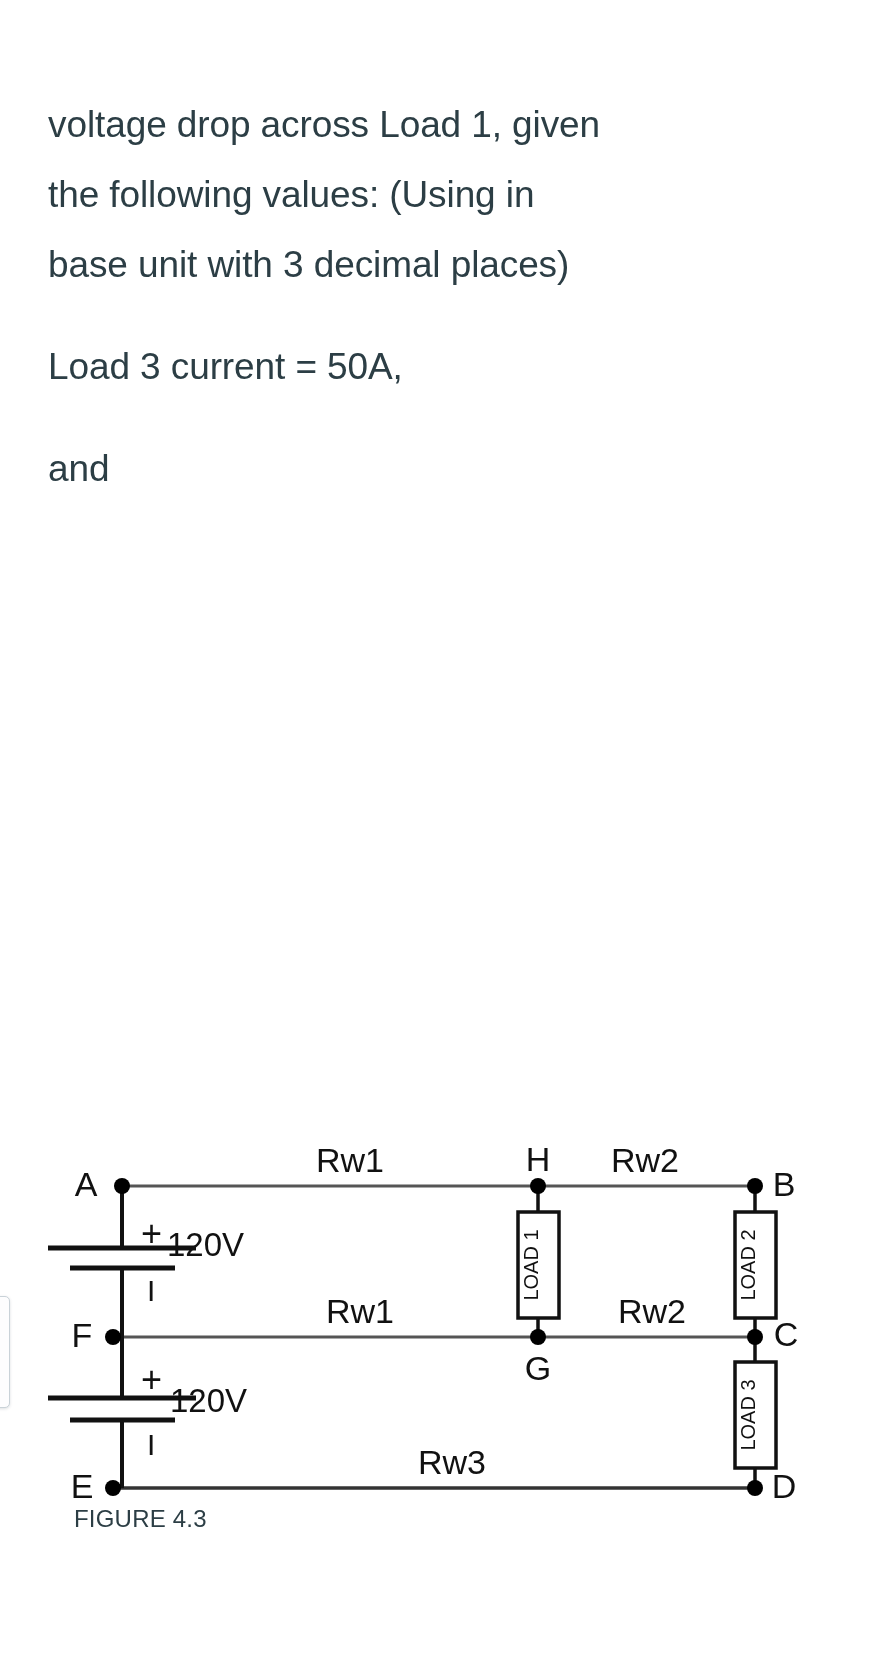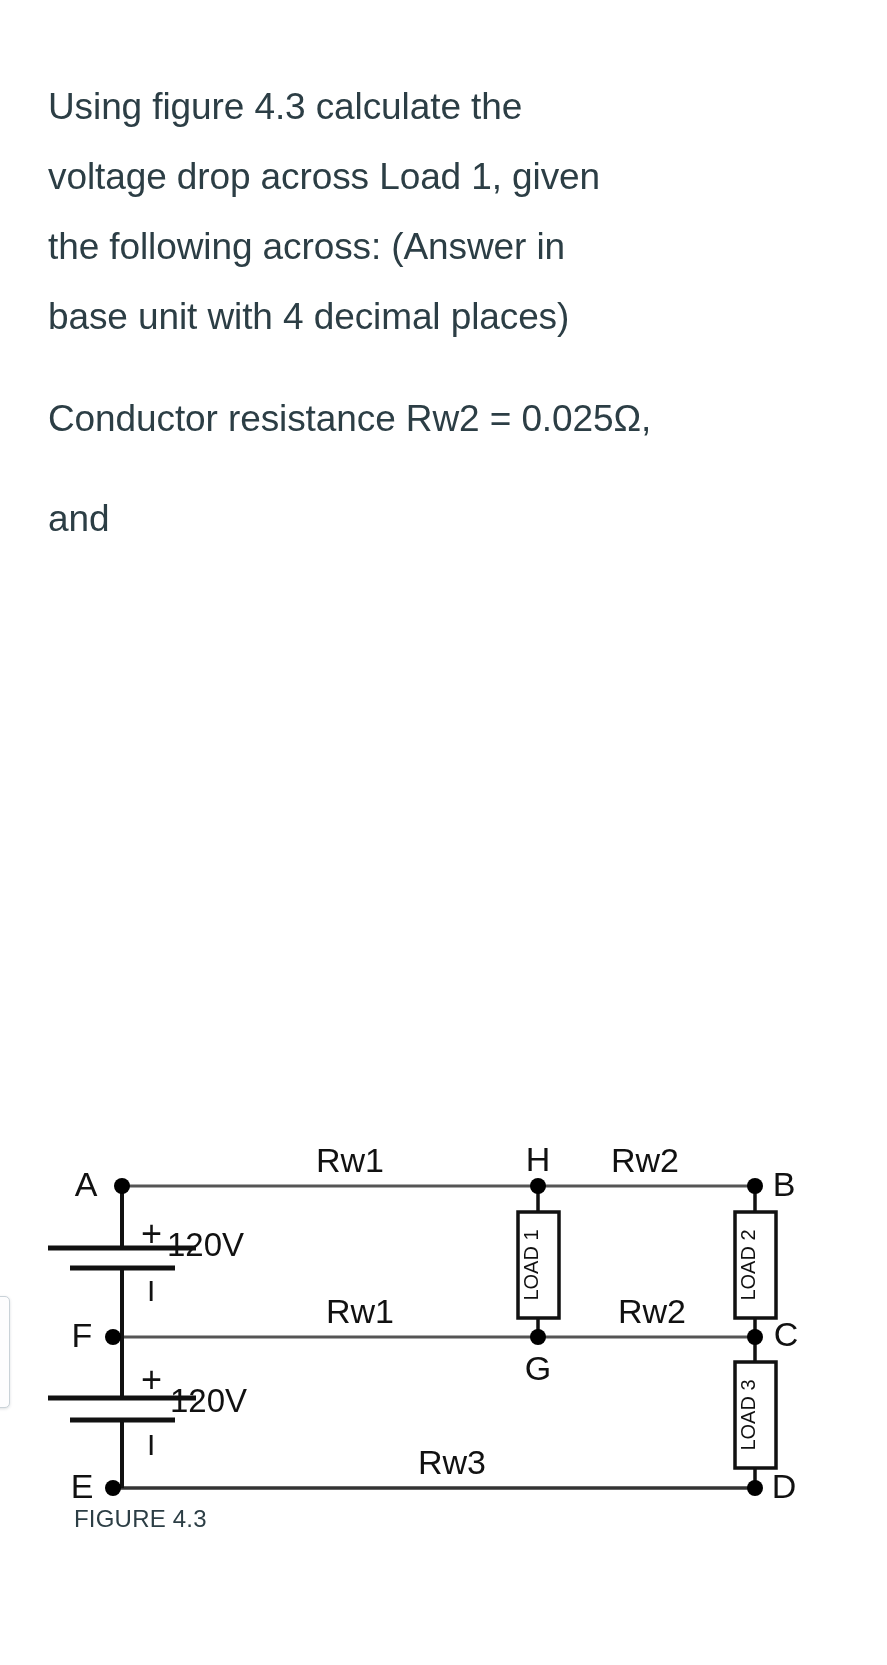--- a/index.html
+++ b/index.html
@@ -34,27 +34,27 @@
     position:absolute;left:74px;top:1505px;
     font-size:24px;color:#2c3e45;letter-spacing:.2px;
   }
 </style>
 </head>
 <body>
 
 <div id="question">
 
   <p class="qpara">
-    <span class="qline">Using figure 4.3 calculate the</span><br>
+    <br>
     <span class="qline">voltage drop across Load 1, given</span><br>
-    <span class="qline">the following across: (Answer in</span><br>
-    <span class="qline">base unit with 4 decimal places)</span>
+    <span class="qline">the following values: (Using in</span><br>
+    <span class="qline">base unit with 3 decimal places)</span>
   </p>
 
-  <p class="qpara tight qline">Conductor resistance Rw2 = 0.025Ω,</p>
+  <p class="qpara qline">Load 3 current = 50A,</p>
   <p class="qpara qline">and</p>
 </div>
 
 <div id="drawer-tab"></div>
 
 <div id="figure">
 <svg width="887" height="430" viewBox="0 0 887 430" xmlns="http://www.w3.org/2000/svg">
 
   <line x1="122" y1="46" x2="755" y2="46" stroke="#555" stroke-width="3"></line>
 

